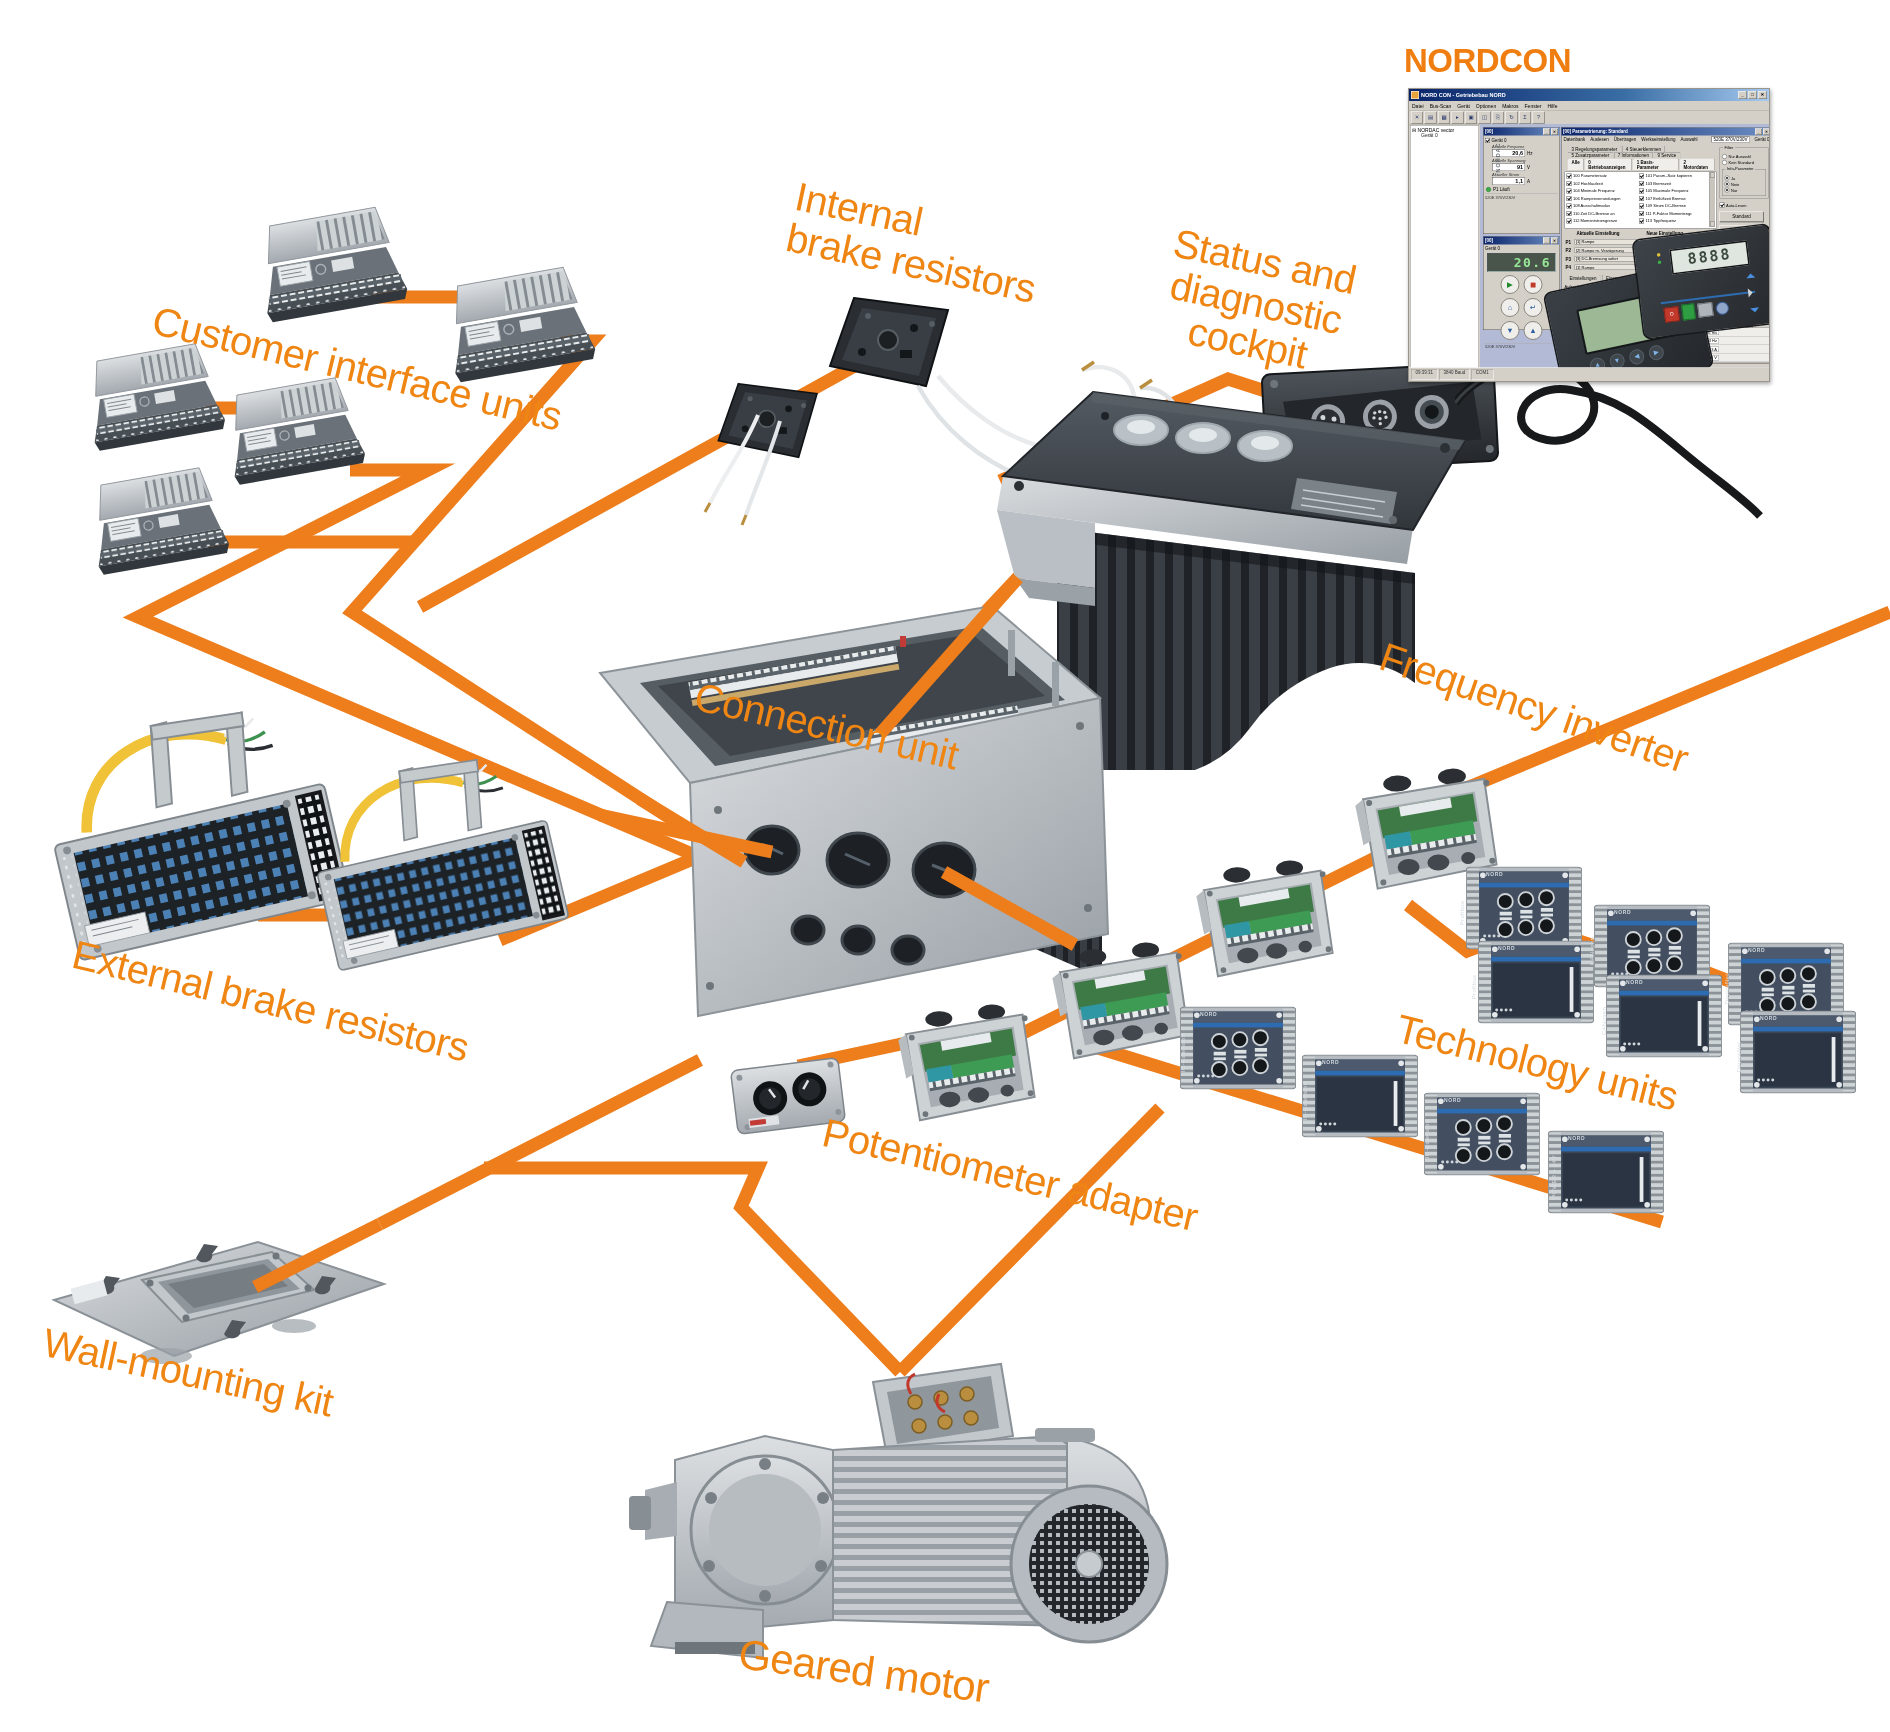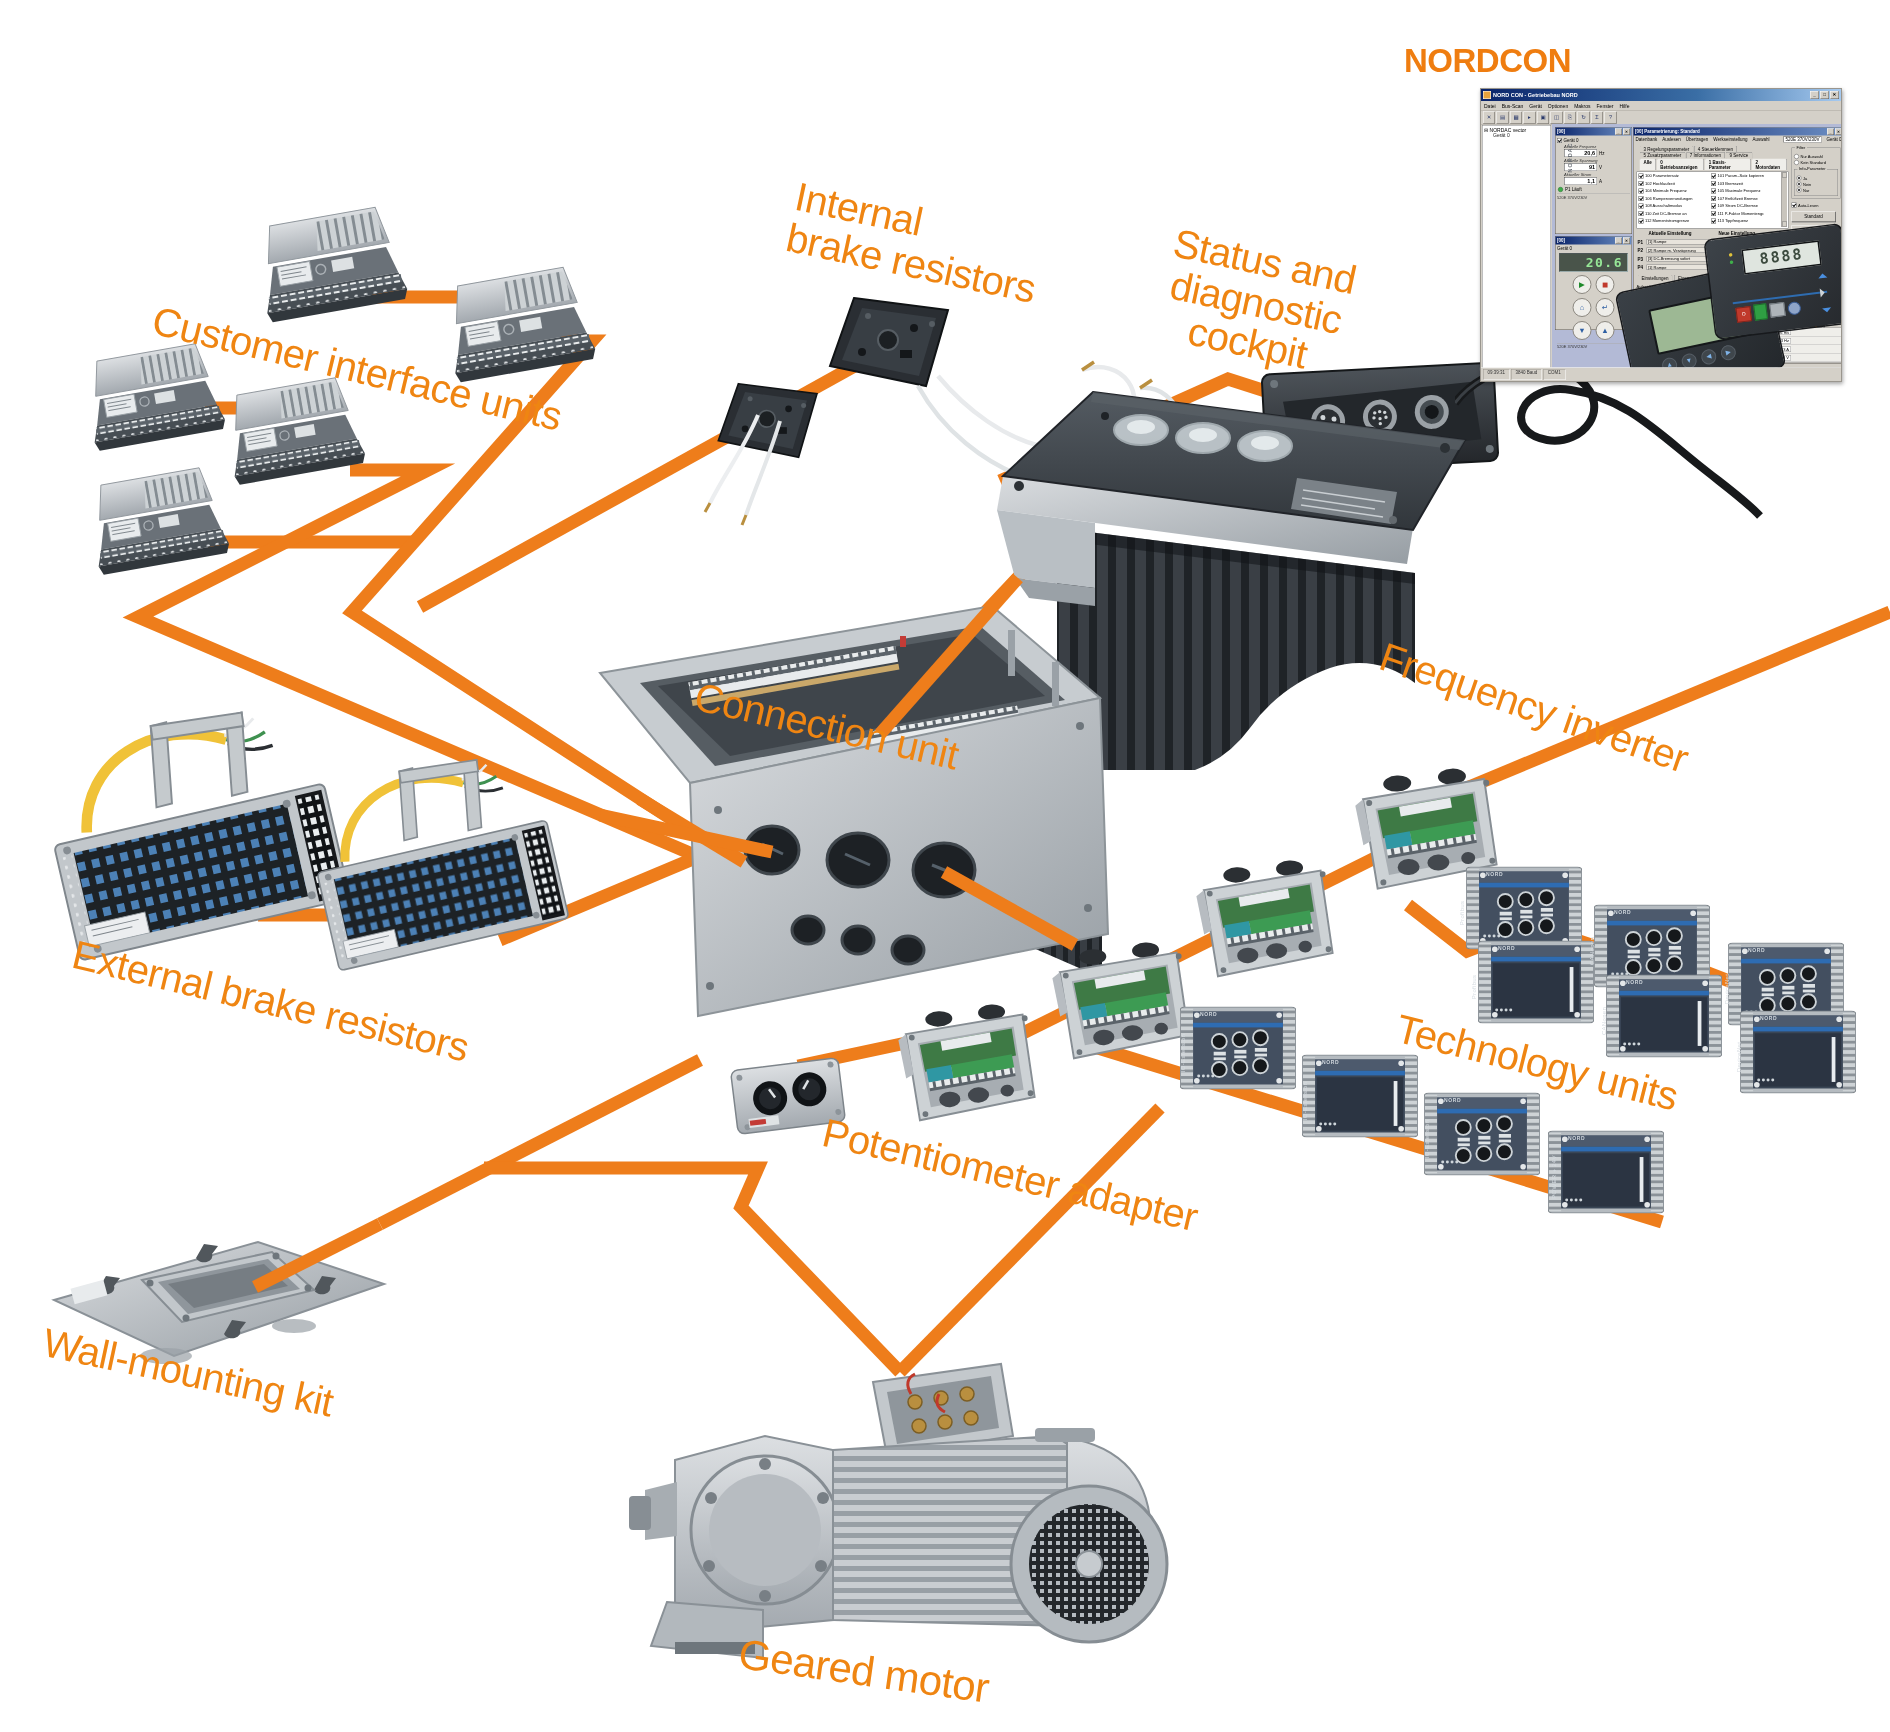--- a/index.html
+++ b/index.html
@@ -9,21 +9,21 @@
   .oline{fill:none;stroke:#ee7d1b;stroke-width:13;stroke-linejoin:miter;stroke-miterlimit:30;}
   .prod{position:absolute;}
   .prod svg{display:block;width:100%;height:100%;}
   .dlabel{position:absolute;color:#ef8512;font-size:40px;line-height:1.04;white-space:nowrap;transform-origin:0 0;letter-spacing:-0.6px;}
   .dlabel.center{text-align:center;}
   #lbl-nordcon{position:absolute;color:#ef7d10;font-weight:bold;font-size:33px;letter-spacing:-0.5px;}
   .buslbl{position:absolute;left:-16px;top:44px;transform:rotate(-90deg);transform-origin:center;font-size:6px;color:#d6dce1;letter-spacing:0.3px;}
   .brand{position:absolute;left:20px;top:5px;font-size:5px;color:#cfd6dc;letter-spacing:0.6px;font-weight:bold;}
 
   
-  #nordcon-app{position:absolute;left:1480px;top:88px;width:360px;height:292px;}
+  #nordcon-app{position:absolute;left:1408px;top:88px;width:360px;height:292px;}
   .appscale{width:720px;height:584px;transform:scale(0.5);transform-origin:0 0;position:relative;
     background:#d4d0c8;border:2px solid #9a968e;box-shadow:2px 3px 8px rgba(0,0,0,.35);font-size:10px;color:#000;}
   .tbar{height:24px;background:linear-gradient(90deg,#0a246a,#3a6ea5 60%,#a6caf0);color:#fff;font-weight:bold;
     display:flex;align-items:center;padding:0 4px;font-size:11px;gap:4px;}
   .tico{width:14px;height:14px;background:#e8a33d;border:1px solid #fff;display:inline-block;}
   .wbtns{margin-left:auto;display:flex;gap:2px;}
   .wb{width:16px;height:14px;background:#d4d0c8;border:1px solid #fff;border-right-color:#5a5751;border-bottom-color:#5a5751;
     font-size:9px;line-height:12px;text-align:center;color:#000;font-weight:bold;}
   .mbar{height:18px;display:flex;gap:12px;align-items:center;padding:0 6px;border-bottom:1px solid #aaa69e;font-size:10px;}
   .toolbar{height:28px;display:flex;gap:3px;align-items:center;padding:0 4px;border-bottom:1px solid #aaa69e;}

